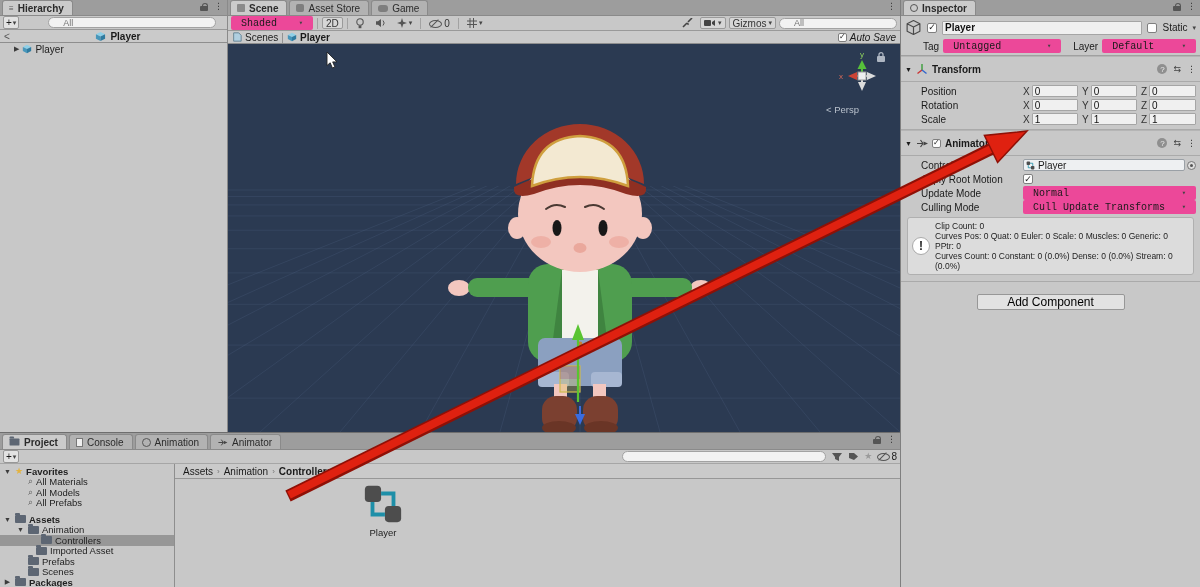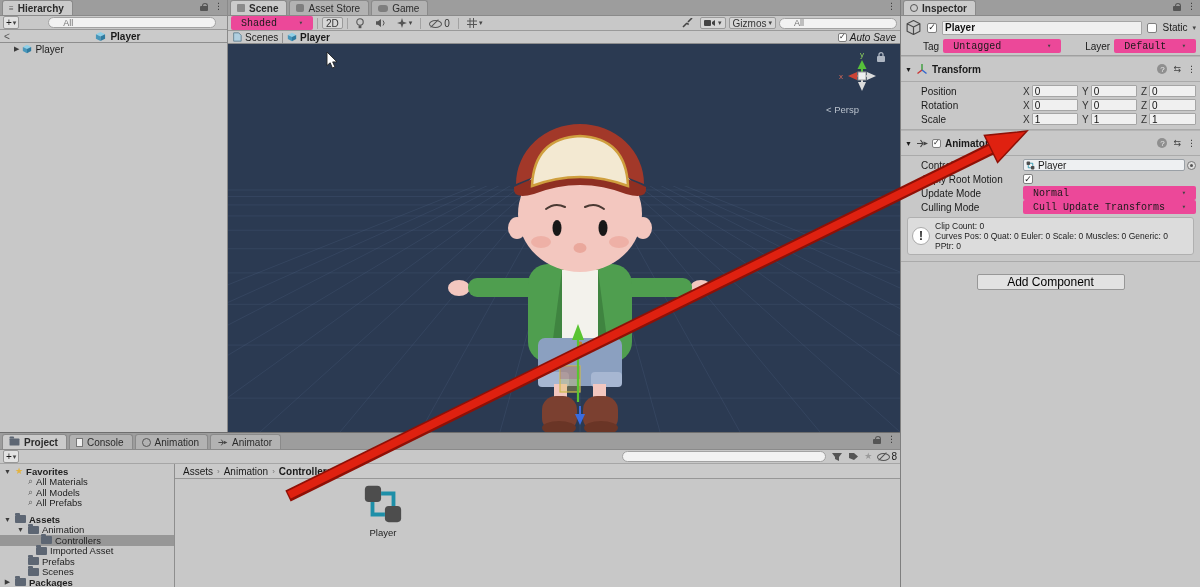--- a/index.html
+++ b/index.html
@@ -430,21 +430,21 @@
         <span class="checkbox"></span>
         <span>Static</span>
         <span class="dd-arrow">▾</span>
       </div>
       <div class="insp-row2">
         <span>Tag</span>
         <span class="dropdown" style="width:118px;">
           <span class="txt">Untagged</span>
           <span class="dd-arrow">▾</span>
         </span>
-        <span style="margin-left:20px;">Layer</span>
+        <span style="margin-left:8px;">Layer</span>
         <span class="dropdown" style="flex:1;">
           <span class="txt">Default</span>
           <span class="dd-arrow">▾</span>
         </span>
       </div>
     </div>
 
     <div class="comp-header">
       <span style="font-size:7px;font-weight:normal;">▼</span>
       <svg width="12" height="12" viewBox="0 0 12 12">
@@ -556,20 +556,21 @@
         <span class="dropdown" style="flex:1;">
           <span class="txt">Cull Update Transforms</span>
           <span class="dd-arrow">▾</span>
         </span>
       </div>
       <div class="infobox">
         <span class="bang">!</span>
         <span class="infotext">
           <div>Clip Count: 0</div>
           <div>Curves Pos: 0 Quat: 0 Euler: 0 Scale: 0 Muscles: 0 Generic: 0 PPtr: 0</div>
+          <div>Curves Count: 0 Constant: 0 (0.0%) Dense: 0 (0.0%) Stream: 0 (0.0%)</div>
         </span>
       </div>
     </div>
     <button class="btnish addcomp" style="font-family:'Liberation Sans','DejaVu Sans',sans-serif;">Add Component</button>
   </div>
 
   <div class="projectpanel">
     <div class="tabbar">
       <div class="tab active">
         <span class="icon-folder" style="transform:scale(.9);"></span>

